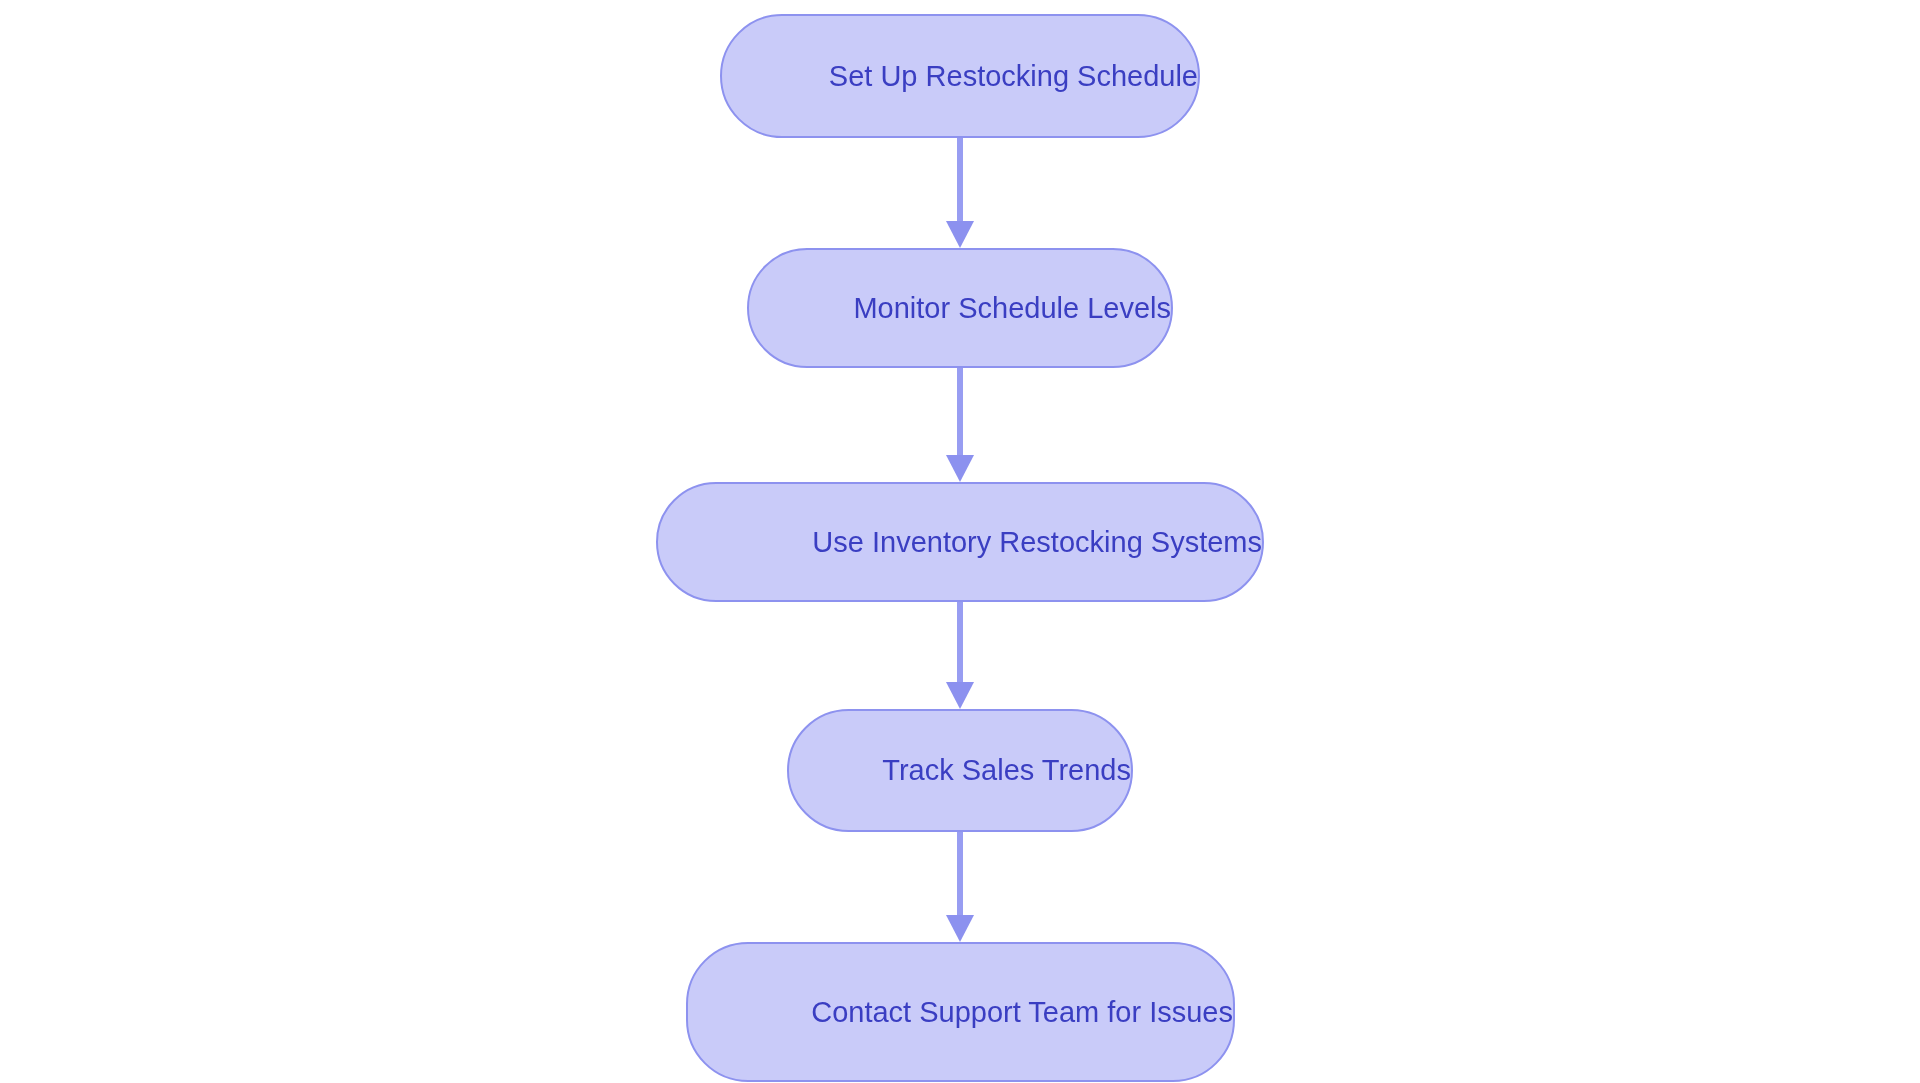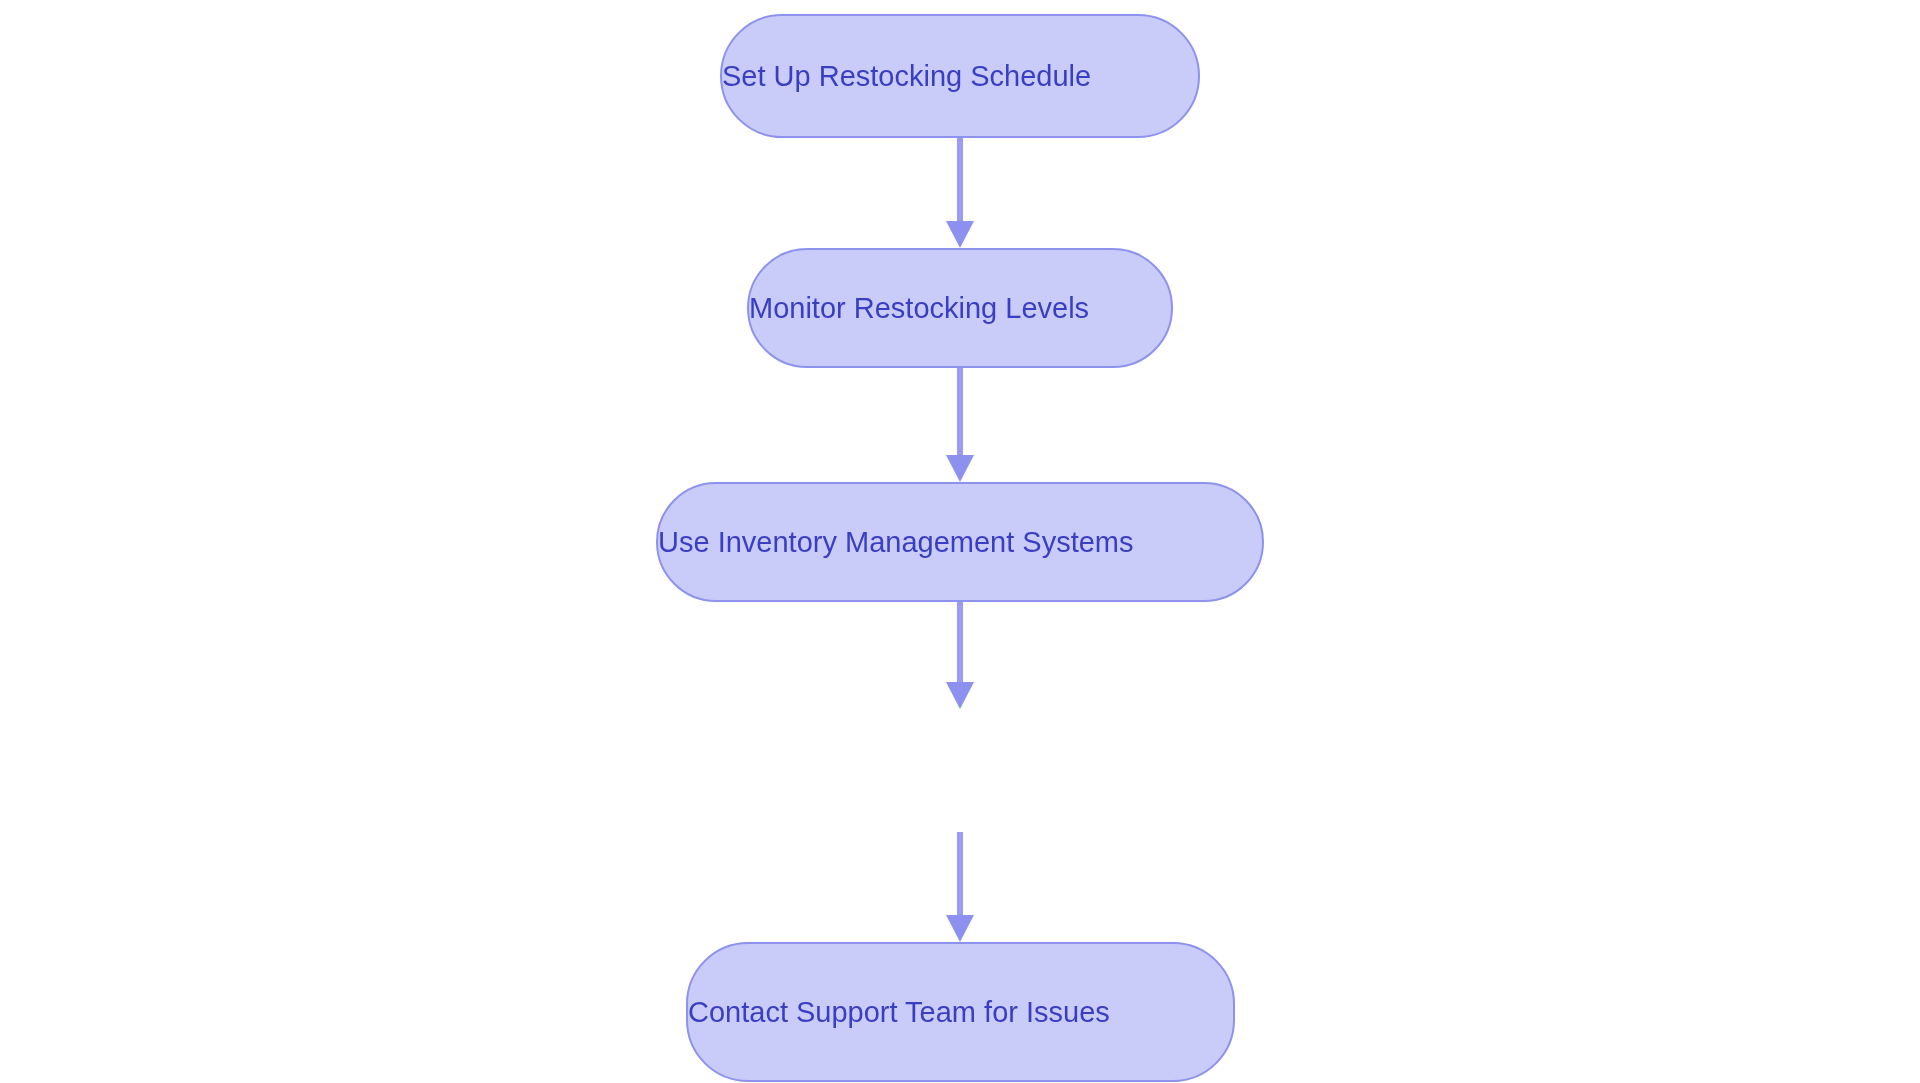--- a/index.html
+++ b/index.html
@@ -16,21 +16,21 @@
     font-family: "Liberation Sans", "DejaVu Sans", sans-serif;
   }
   .node {
     position: absolute;
     box-sizing: border-box;
     background: #c9cbf9;
     border: 2px solid #8d92ef;
     border-radius: 62px;
     display: flex;
     align-items: center;
-    justify-content: flex-start;
+    justify-content: flex-end;
     text-align: center;
   }
   .node-label {
     color: #3a3ec2;
     font-size: 29px;
     line-height: 1.2;
     white-space: nowrap;
   }
   .n1 { left: 720px; top: 14px;  width: 480px; height: 124px; }
   .n2 { left: 747px; top: 248px; width: 426px; height: 120px; }
@@ -70,37 +70,40 @@
   <div class="node n1">
     <span class="node-label">Set Up Restocking Schedule</span>
   </div>
 
   <div class="arrow a1">
     <div class="stem"></div>
     <div class="head"></div>
   </div>
 
   <div class="node n2">
-    <span class="node-label">Monitor Restocking Levels</span>
+    <span class="node-label">Monitor Schedule Levels</span>
   </div>
 
   <div class="arrow a2">
     <div class="stem"></div>
     <div class="head"></div>
   </div>
 
   <div class="node n3">
-    <span class="node-label">Use Inventory Management Systems</span>
+    <span class="node-label">Use Inventory Restocking Systems</span>
   </div>
 
   <div class="arrow a3">
     <div class="stem"></div>
     <div class="head"></div>
   </div>
 
+  <div class="node n4">
+    <span class="node-label">Track Sales Trends</span>
+  </div>
 
   <div class="arrow a4">
     <div class="stem"></div>
     <div class="head"></div>
   </div>
 
   <div class="node n5">
     <span class="node-label">Contact Support Team for Issues</span>
   </div>
 

